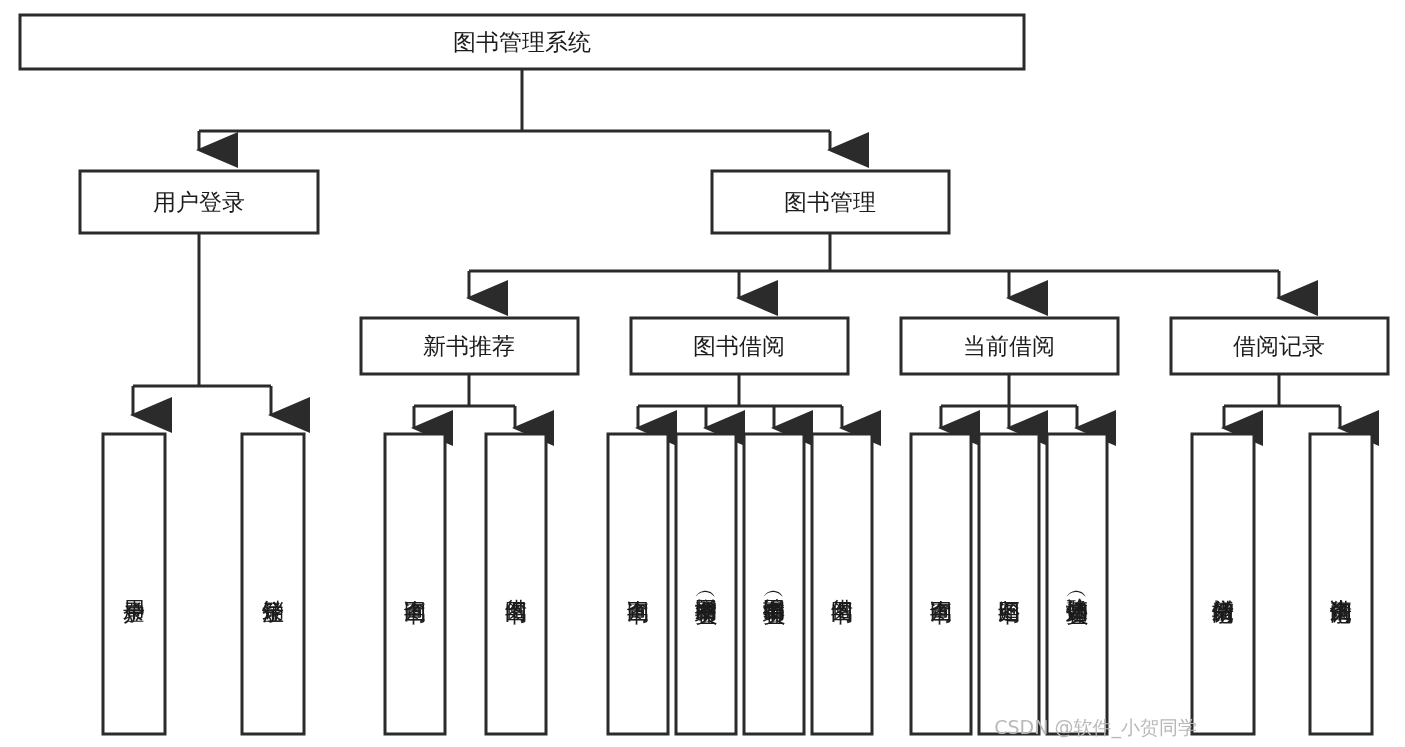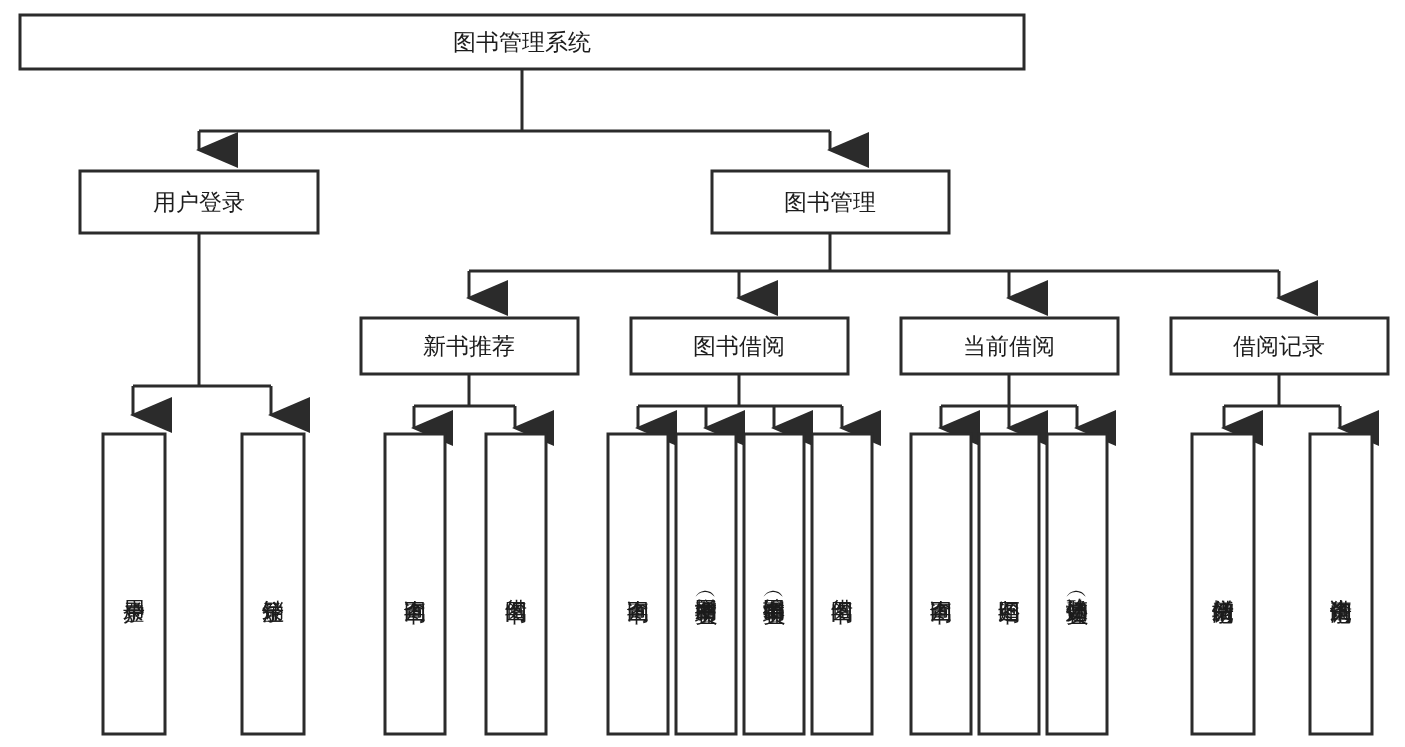--- a/index.html
+++ b/index.html
@@ -207,14 +207,15 @@
   <div class="leaf-label-wrap" style="left:744px; top:434px; width:60px; height:300px;">编辑图书（管理员）</div>
   <div class="leaf-label-wrap" style="left:812px; top:434px; width:60px; height:300px;">借阅图书</div>
 
   <div class="leaf-label-wrap" style="left:911px; top:434px; width:60px; height:300px;">查询图书</div>
   <div class="leaf-label-wrap" style="left:979px; top:434px; width:60px; height:300px;">归还图书</div>
   <div class="leaf-label-wrap" style="left:1047px; top:434px; width:60px; height:300px;">确认归还（管理员）</div>
 
   <div class="leaf-label-wrap" style="left:1192px; top:434px; width:62px; height:300px;">新增借阅记录</div>
   <div class="leaf-label-wrap" style="left:1310px; top:434px; width:62px; height:300px;">查询借阅记录</div>
 
+  <div class="watermark">CSDN @软件_小贺同学</div>
 
 </div>
 
 </body></html>

